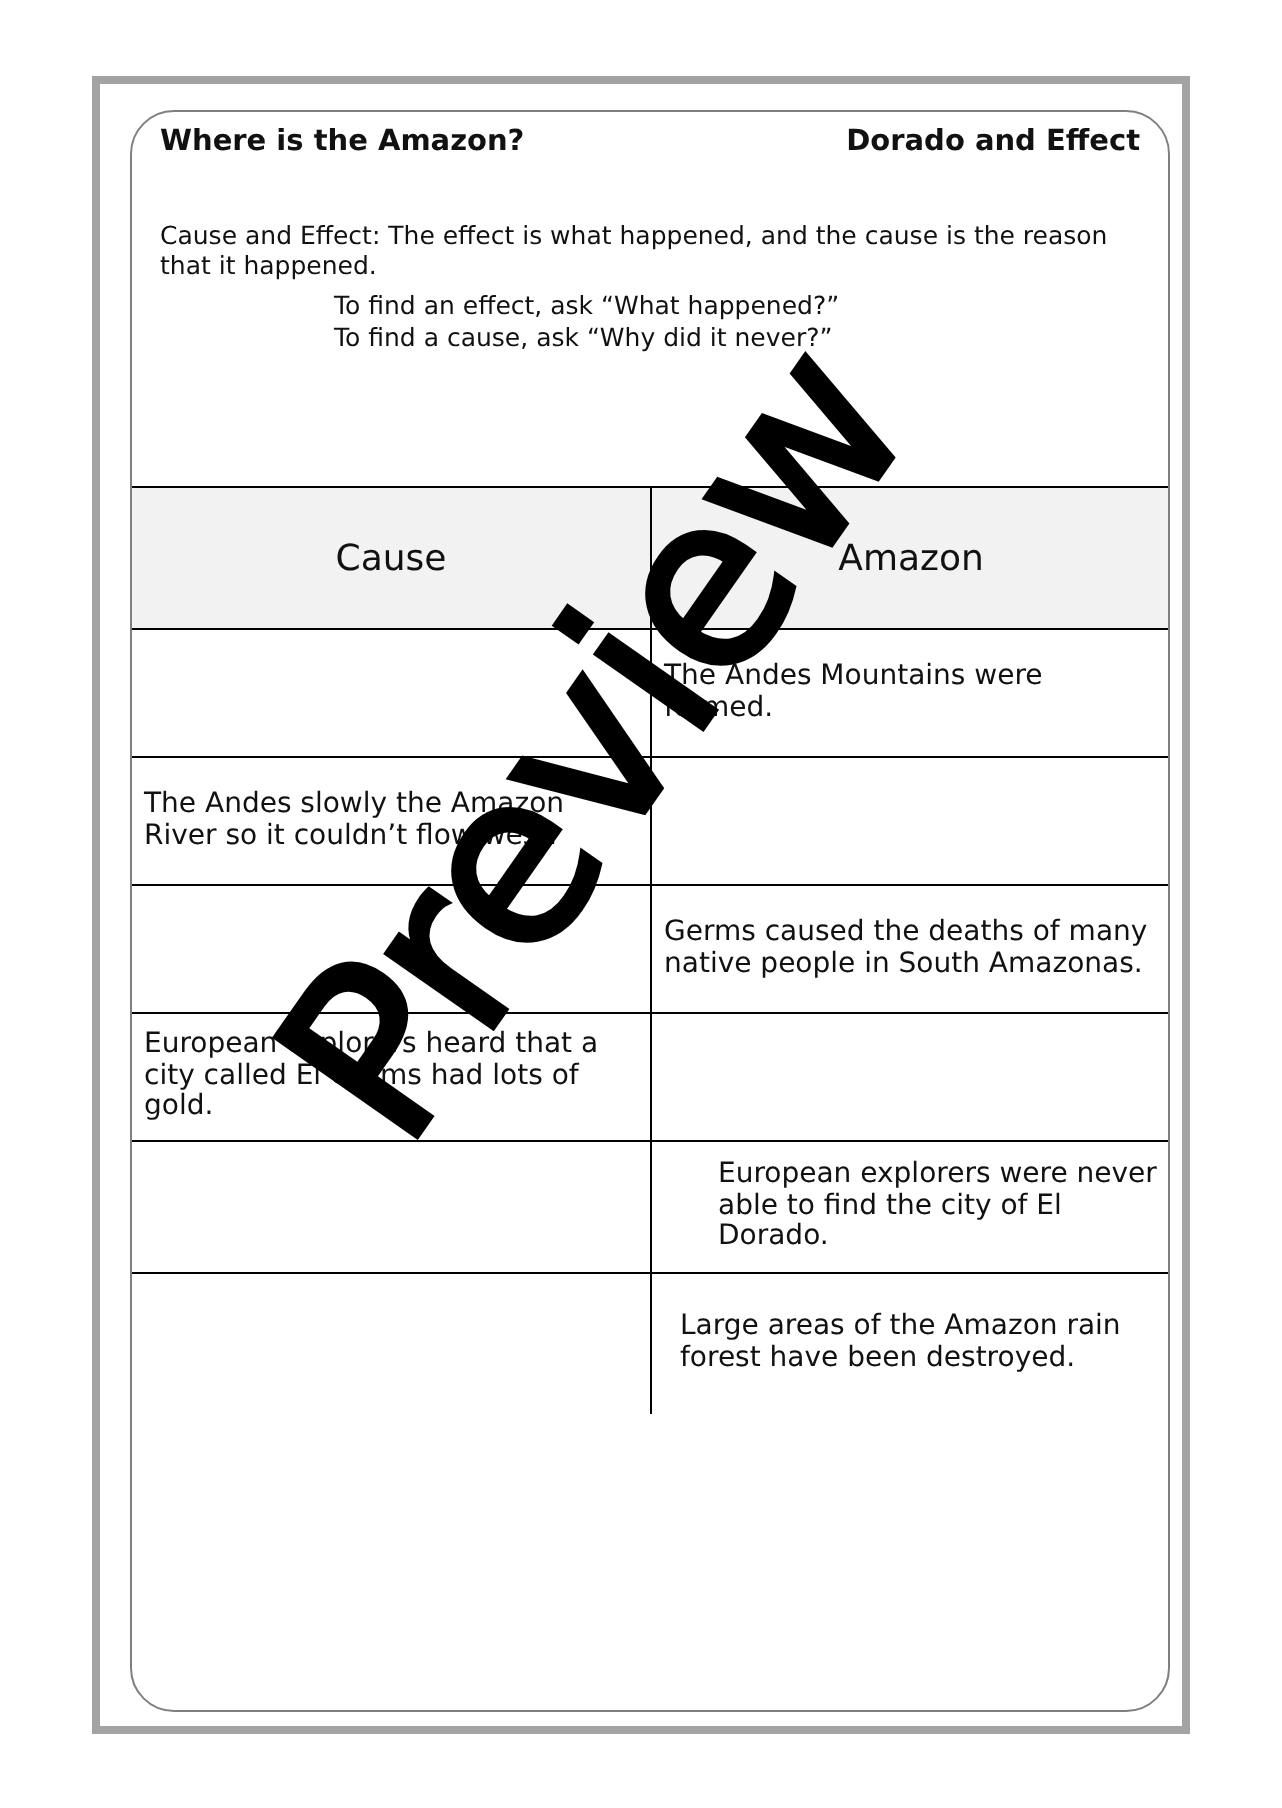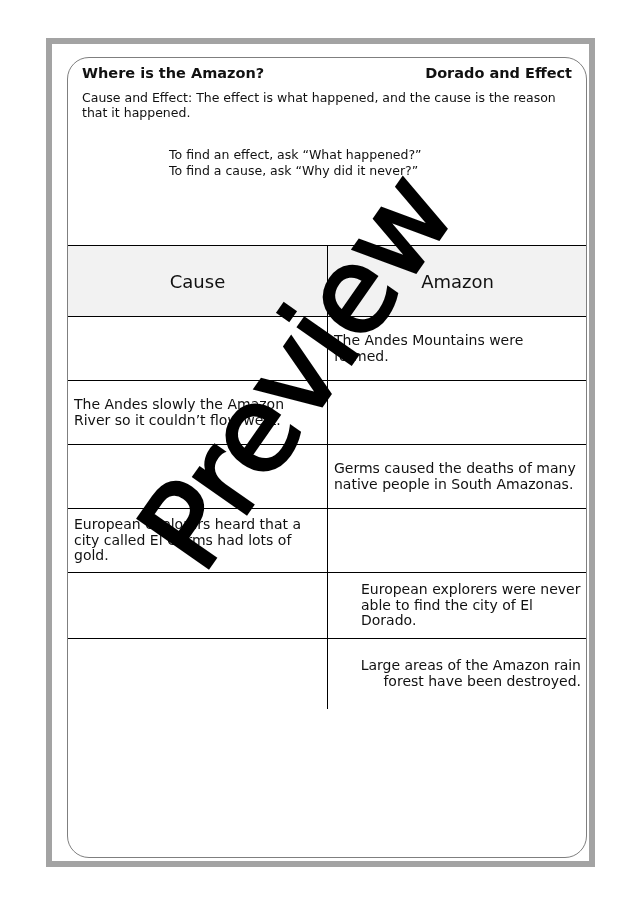--- a/index.html
+++ b/index.html
@@ -14,21 +14,21 @@
       overflow: hidden;
       font-family: "DejaVu Sans", "Liberation Sans", sans-serif;
       color: #111111;
     }
     .page {
       position: absolute;
       left: 46px;
       top: 38px;
       width: 549px;
       height: 829px;
-      border: 6px solid #a3a3a3;
+      border: 4px solid #a3a3a3;
       box-sizing: border-box;
       background: #ffffff;
       text-decoration: underline;
     }
     .frame {
       position: absolute;
       left: 15px;
       top: 13px;
       width: 520px;
       height: 801px;
@@ -45,21 +45,21 @@
       top: 7px;
       display: flex;
       justify-content: space-between;
       font-weight: bold;
       font-size: 14.5px;
     }
     .intro {
       position: absolute;
       left: 14px;
       right: 14px;
-      top: 32px;
+      top: 54px;
       font-size: 12.5px;
       line-height: 15px;
     }
     .tips {
       position: absolute;
       left: 101px;
       top: 89px;
       font-size: 12.5px;
       line-height: 15.5px;
     }
@@ -86,21 +86,21 @@
       color: #111111;
     }
     table.ce td {
       height: 64px;
       font-size: 14px;
       line-height: 15.5px;
       padding: 0 6px;
       text-align: left;
     }
     table.ce tr.tall td { height: 66px; padding-left: 33px; }
-    table.ce tr.last td { height: 70px; border-bottom: none; text-align: right; }
+    table.ce tr.last td { height: 70px; border-bottom: none; }
     table.ce td.indent { padding-left: 14px; }
     col.c1 { width: 260px; }
     col.c2 { width: 260px; }
 
     .watermark {
       position: absolute;
       left: 120px;
       top: 520px;
       font-family: "DejaVu Sans", "Liberation Sans", sans-serif;
       font-size: 118px;

